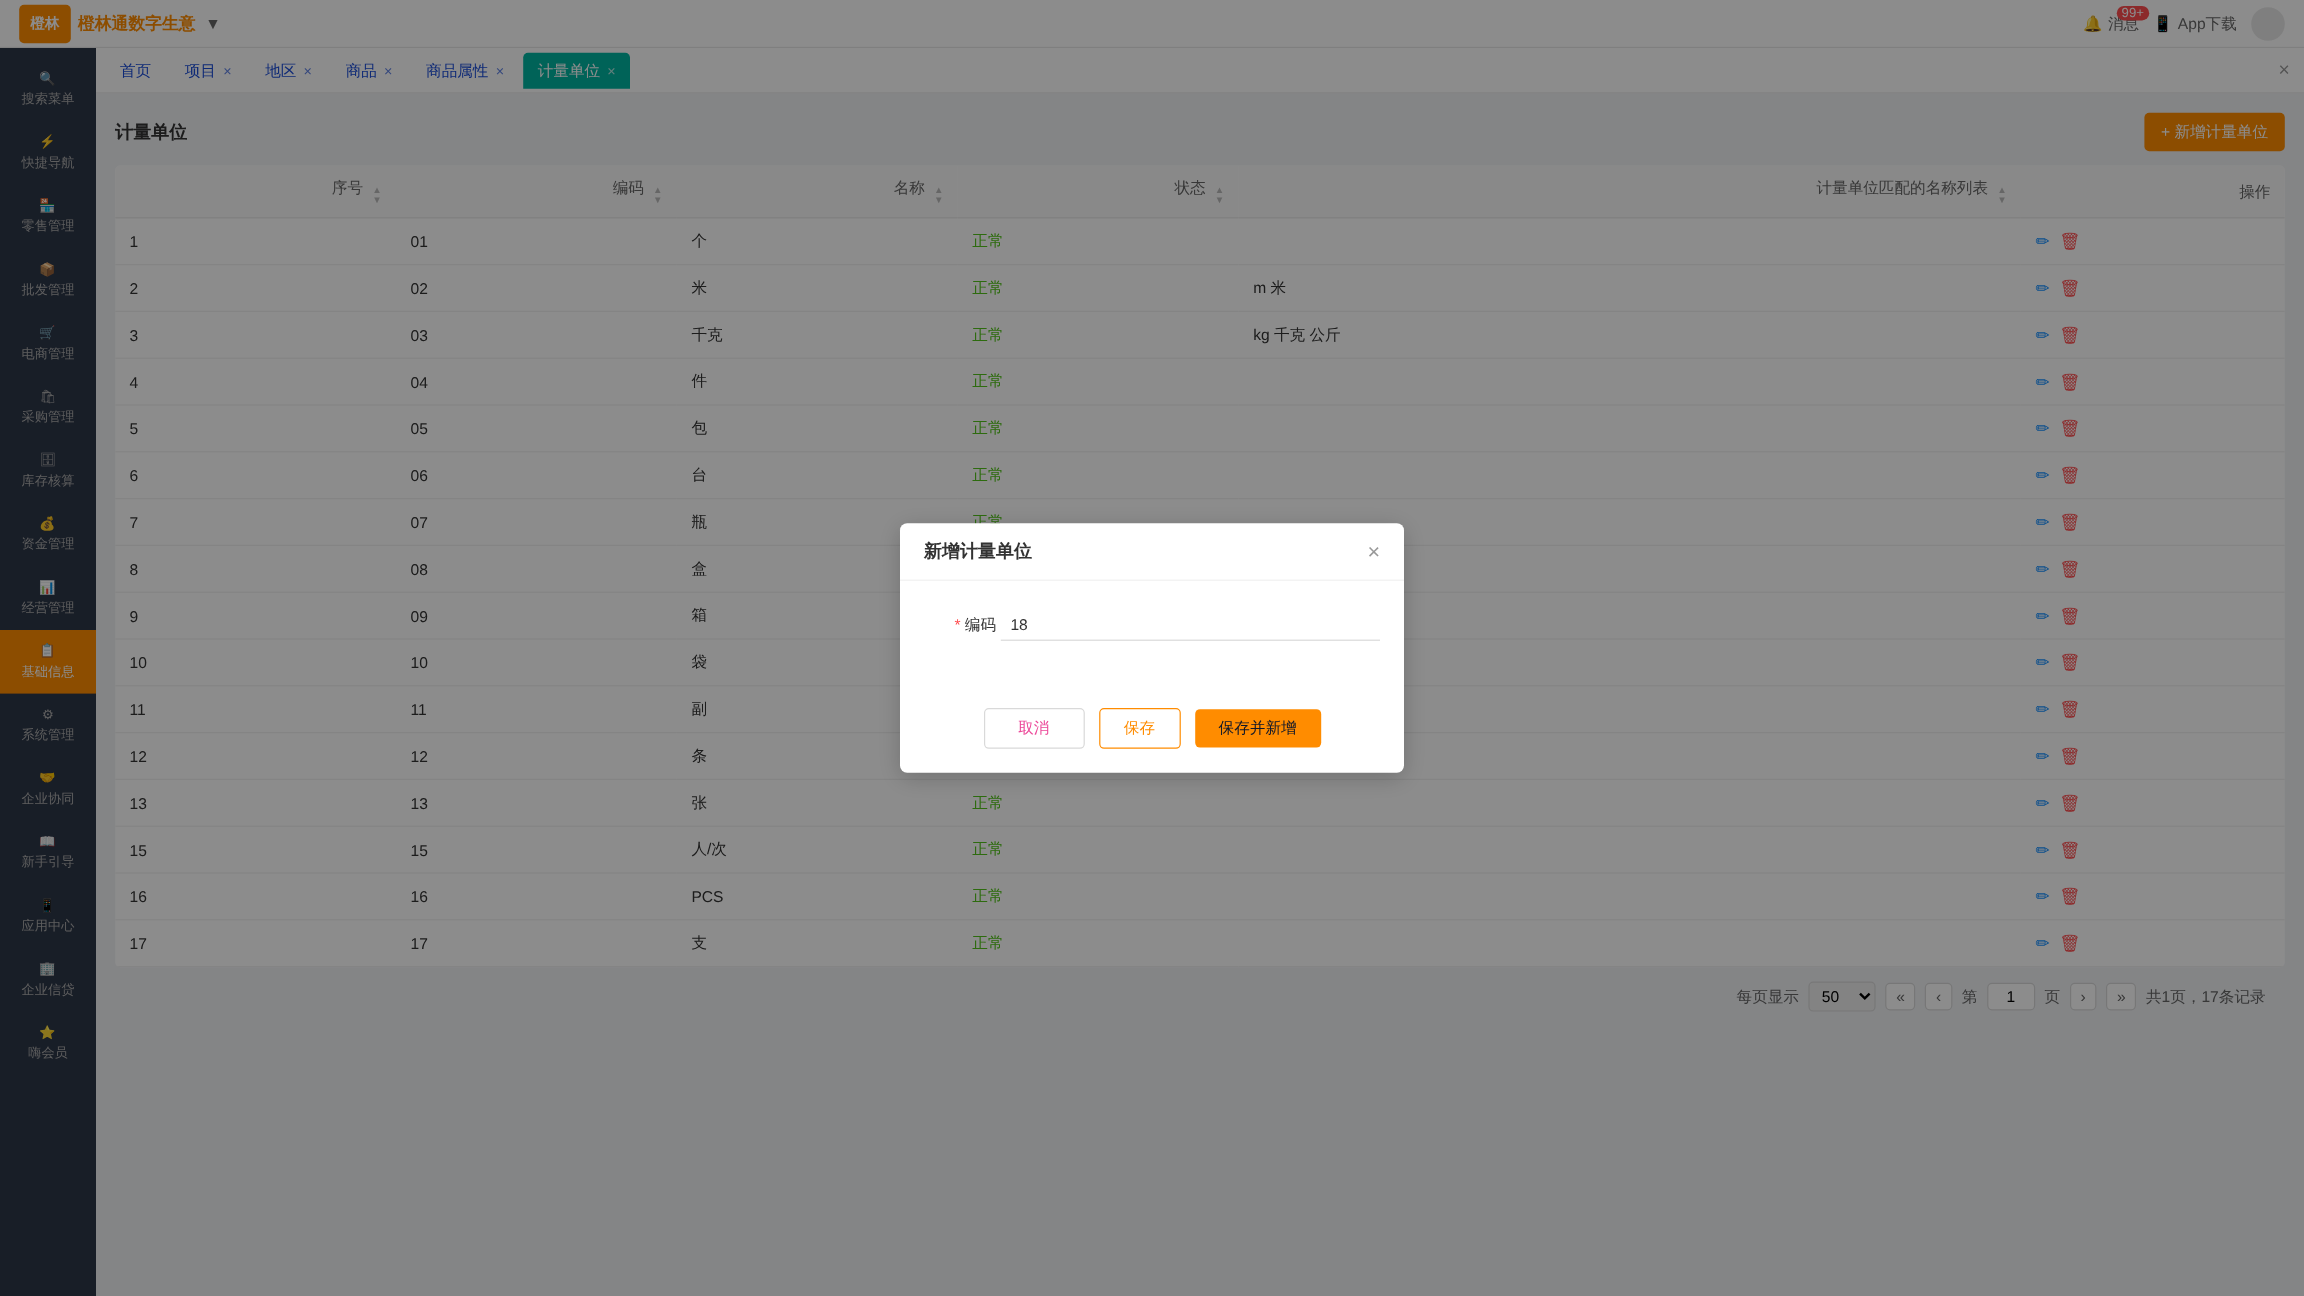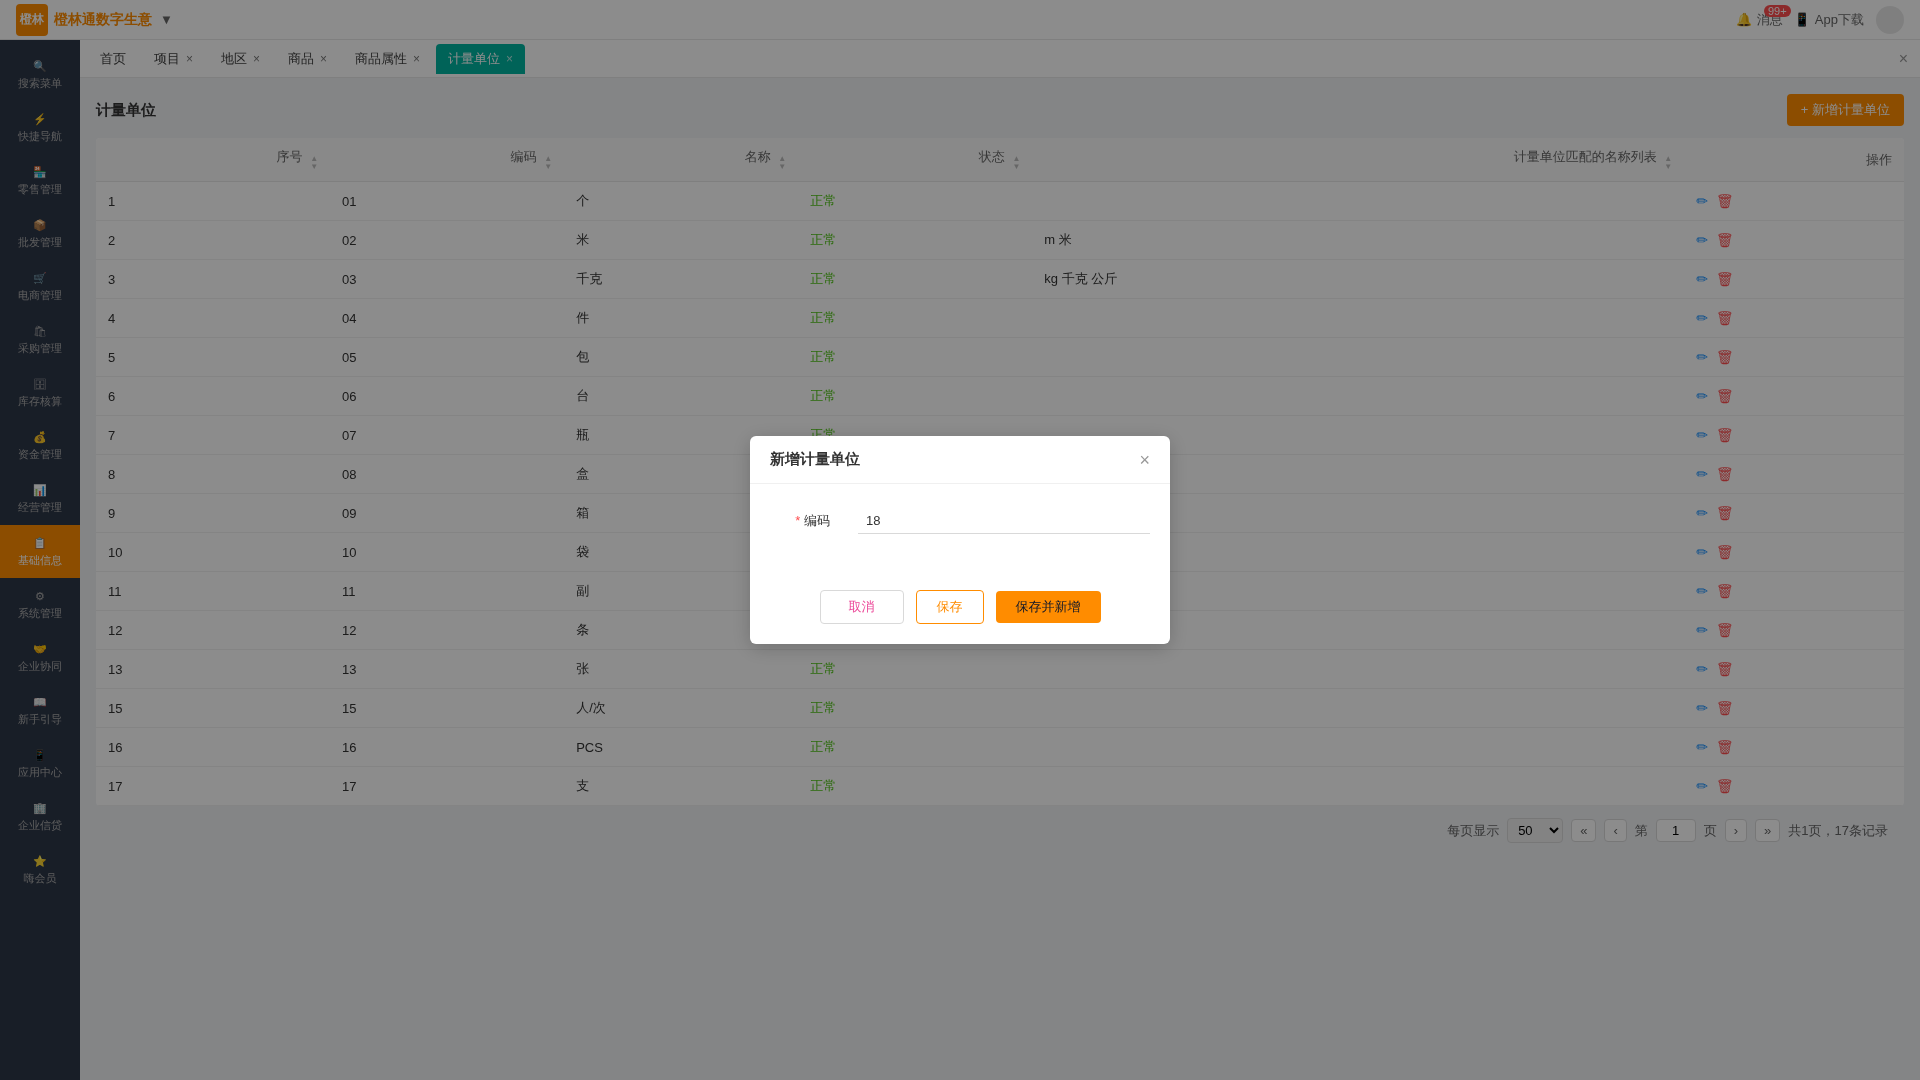--- a/index.html
+++ b/index.html
@@ -13,21 +13,21 @@
       align-items: center;
       justify-content: space-between;
       padding: 0 16px;
       border-bottom: 1px solid #e8e8e8;
       position: fixed;
       top: 0; left: 0; right: 0;
       z-index: 100;
     }
     .top-bar-left { display: flex; align-items: center; gap: 8px; }
     .logo-area { display: flex; align-items: center; gap: 6px; }
-    .logo-icon { width: 32px; height: 32px; background: #ff8c00; border-radius: 4px; display: flex; align-items: center; justify-content: center; color: #fff; font-weight: bold; font-size: 12px; }
+    .logo-icon { width: 43px; height: 32px; background: #ff8c00; border-radius: 4px; display: flex; align-items: center; justify-content: center; color: #fff; font-weight: bold; font-size: 12px; }
     .logo-text { color: #ff8c00; font-weight: bold; font-size: 14px; }
     .top-bar-right { display: flex; align-items: center; gap: 12px; }
     .msg-btn { position: relative; cursor: pointer; color: #666; font-size: 13px; display: flex; align-items: center; gap: 4px; }
     .badge { background: #ff4d4f; color: #fff; border-radius: 10px; padding: 0 4px; font-size: 11px; position: absolute; top: -6px; right: -8px; min-width: 16px; text-align: center; }
     .app-download { color: #666; font-size: 13px; cursor: pointer; display: flex; align-items: center; gap: 4px; }
     .avatar { width: 28px; height: 28px; background: #e8e8e8; border-radius: 50%; cursor: pointer; }
 
     
     .layout { display: flex; margin-top: 40px; height: calc(100vh - 40px); }
 
@@ -55,21 +55,21 @@
       gap: 4px;
     }
     .tab-item {
       display: flex;
       align-items: center;
       gap: 4px;
       padding: 6px 12px;
       border-radius: 4px 4px 0 0;
       cursor: pointer;
       font-size: 13px;
-      color: #404040;
+      color: #1d4ed8;
       white-space: nowrap;
     }
     .tab-item.active { background: #00b4a0; color: #fff; }
     .tab-item .tab-close { color: inherit; font-size: 12px; margin-left: 2px; opacity: 0.7; }
     .tab-bar-close { margin-left: auto; cursor: pointer; color: #999; font-size: 16px; padding: 4px; }
 
     
     .page-area { flex: 1; overflow-y: auto; background: #f0f2f5; padding: 16px; }
 
     
@@ -119,21 +119,21 @@
       padding: 14px 20px;
       border-bottom: 1px solid #f0f0f0;
       display: flex;
       align-items: center;
       justify-content: space-between;
     }
     .modal-title { font-size: 15px; font-weight: bold; color: #333; }
     .modal-close { cursor: pointer; color: #999; font-size: 18px; line-height: 1; }
     .modal-body { padding: 24px 20px; }
     .form-row { display: flex; align-items: center; margin-bottom: 20px; }
-    .form-label { width: 60px; text-align: right; margin-right: 28px; font-size: 13px; color: #333; }
+    .form-label { width: 60px; text-align: right; margin-right: 4px; font-size: 13px; color: #333; }
     .form-input { flex: 1; border: none; border-bottom: 1px solid #d9d9d9; padding: 5px 8px; font-size: 13px; color: #333; outline: none; }
     .form-input.has-value { border-bottom-color: #d9d9d9; }
     .form-input::placeholder { color: #bbb; }
     .modal-footer {
       padding: 12px 20px 20px;
       display: flex;
       align-items: center;
       justify-content: center;
       gap: 12px;
     }

